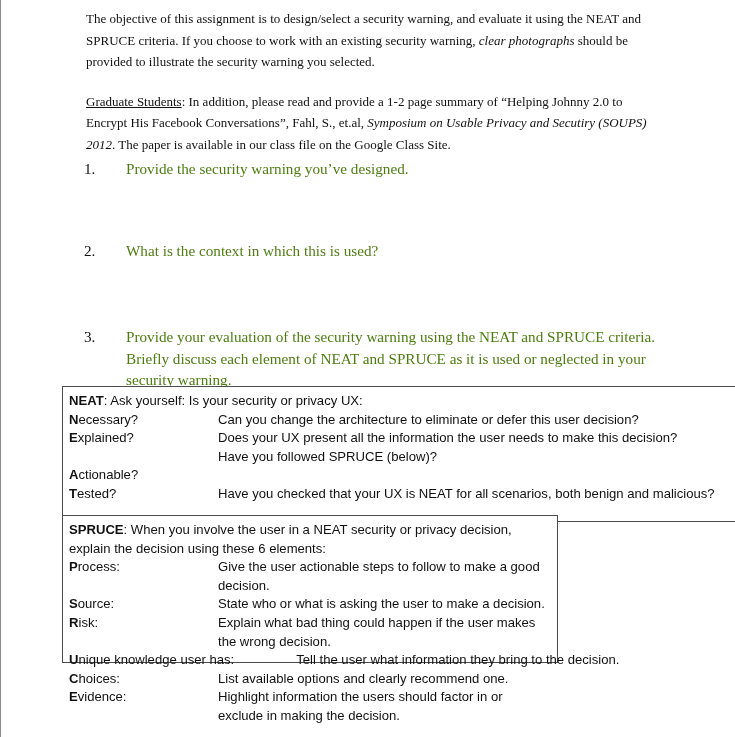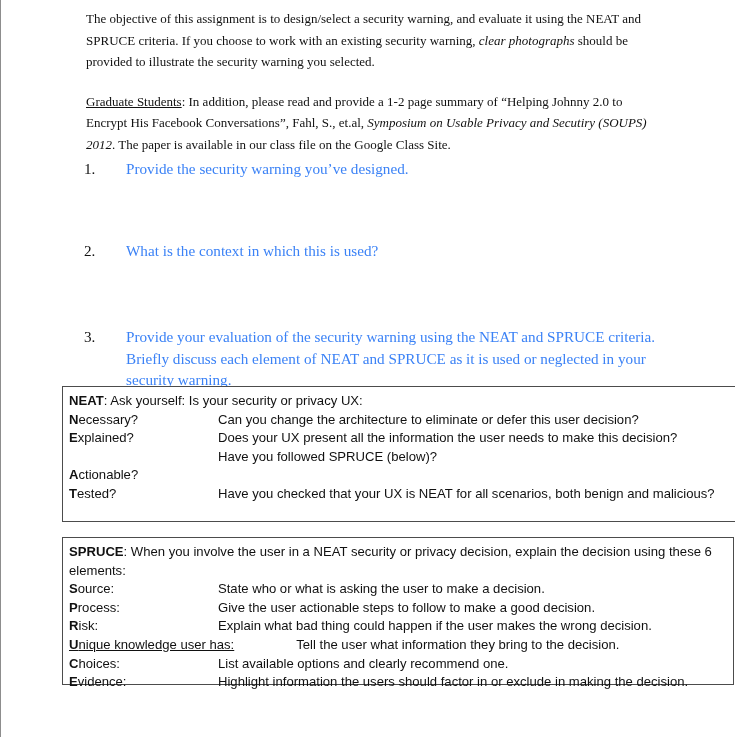--- a/index.html
+++ b/index.html
@@ -57,21 +57,21 @@
     font-size: 15.2px;
     line-height: 21.5px;
   }
   .num-item .num {
     width: 42px;
     flex: none;
     color: #111;
   }
   .num-item .txt {
     flex: 1;
-    color: #3b82f6;
+    color: #4d7c0f;
   }
   #item1 { left: 84px; top: 158px; width: 575px; }
   #item2 { left: 84px; top: 240px; width: 575px; }
   #item3 { left: 84px; top: 326px; width: 575px; }
 
   
   .criteria-box {
     position: absolute;
     box-sizing: border-box;
     border: 1.5px solid #4c4c4c;
@@ -83,22 +83,22 @@
     padding: 5px 7px 5px 6px;
   }
   #neat-box {
     left: 62px;
     top: 386px;
     width: 695px;
     height: 136px;
   }
   #spruce-box {
     left: 62px;
-    top: 537px;
-    width: 672px;
+    top: 515px;
+    width: 496px;
     height: 148px;
   }
   .box-header {
     margin: 0 0 0 0;
     padding: 0;
   }
   .box-header .lead { font-weight: bold; }
   .crit-row {
     display: flex;
     align-items: flex-start;
@@ -107,21 +107,21 @@
   .crit-row .label {
     width: 91px;
     flex: none;
     white-space: nowrap;
   }
   .crit-row .label b { font-weight: bold; }
   .crit-row .desc {
     flex: 1;
     margin-left: 46px;
   }
-  .crit-row.full .label { width: auto; text-decoration: underline; }
+  .crit-row.full .label { width: auto; }
   .crit-row.full .desc { flex: none; padding-left: 4px; }
   .crit-row .desc .cont { display: block; }
 </style>
 </head>
 <body>
 
 <div class="sheet">
 
   <div class="page-edge"></div>
 
@@ -169,27 +169,27 @@
     <div class="crit-row">
       <span class="label"><b>T</b><span>ested?</span></span>
       <span class="desc">Have you checked that your UX is NEAT for all scenarios, both benign and malicious?</span>
     </div>
   </div>
 
   <div class="criteria-box" id="spruce-box">
     <p class="box-header"><span class="lead">SPRUCE</span><span>: When you involve the user in a NEAT security or privacy decision, explain the decision using these 6 elements:</span></p>
 
     <div class="crit-row">
+      <span class="label"><b>P</b><span>rocess:</span></span>
+      <span class="desc">Give the user actionable steps to follow to make a good decision.</span>
+    </div>
+
+    <div class="crit-row">
       <span class="label"><b>S</b><span>ource:</span></span>
       <span class="desc">State who or what is asking the user to make a decision.</span>
-    </div>
-
-    <div class="crit-row">
-      <span class="label"><b>P</b><span>rocess:</span></span>
-      <span class="desc">Give the user actionable steps to follow to make a good decision.</span>
     </div>
 
     <div class="crit-row">
       <span class="label"><b>R</b><span>isk:</span></span>
       <span class="desc">Explain what bad thing could happen if the user makes the wrong decision.</span>
     </div>
 
     <div class="crit-row full">
       <span class="label"><b>U</b><span>nique knowledge user has:</span></span>
       <span class="desc">Tell the user what information they bring to the decision.</span>

